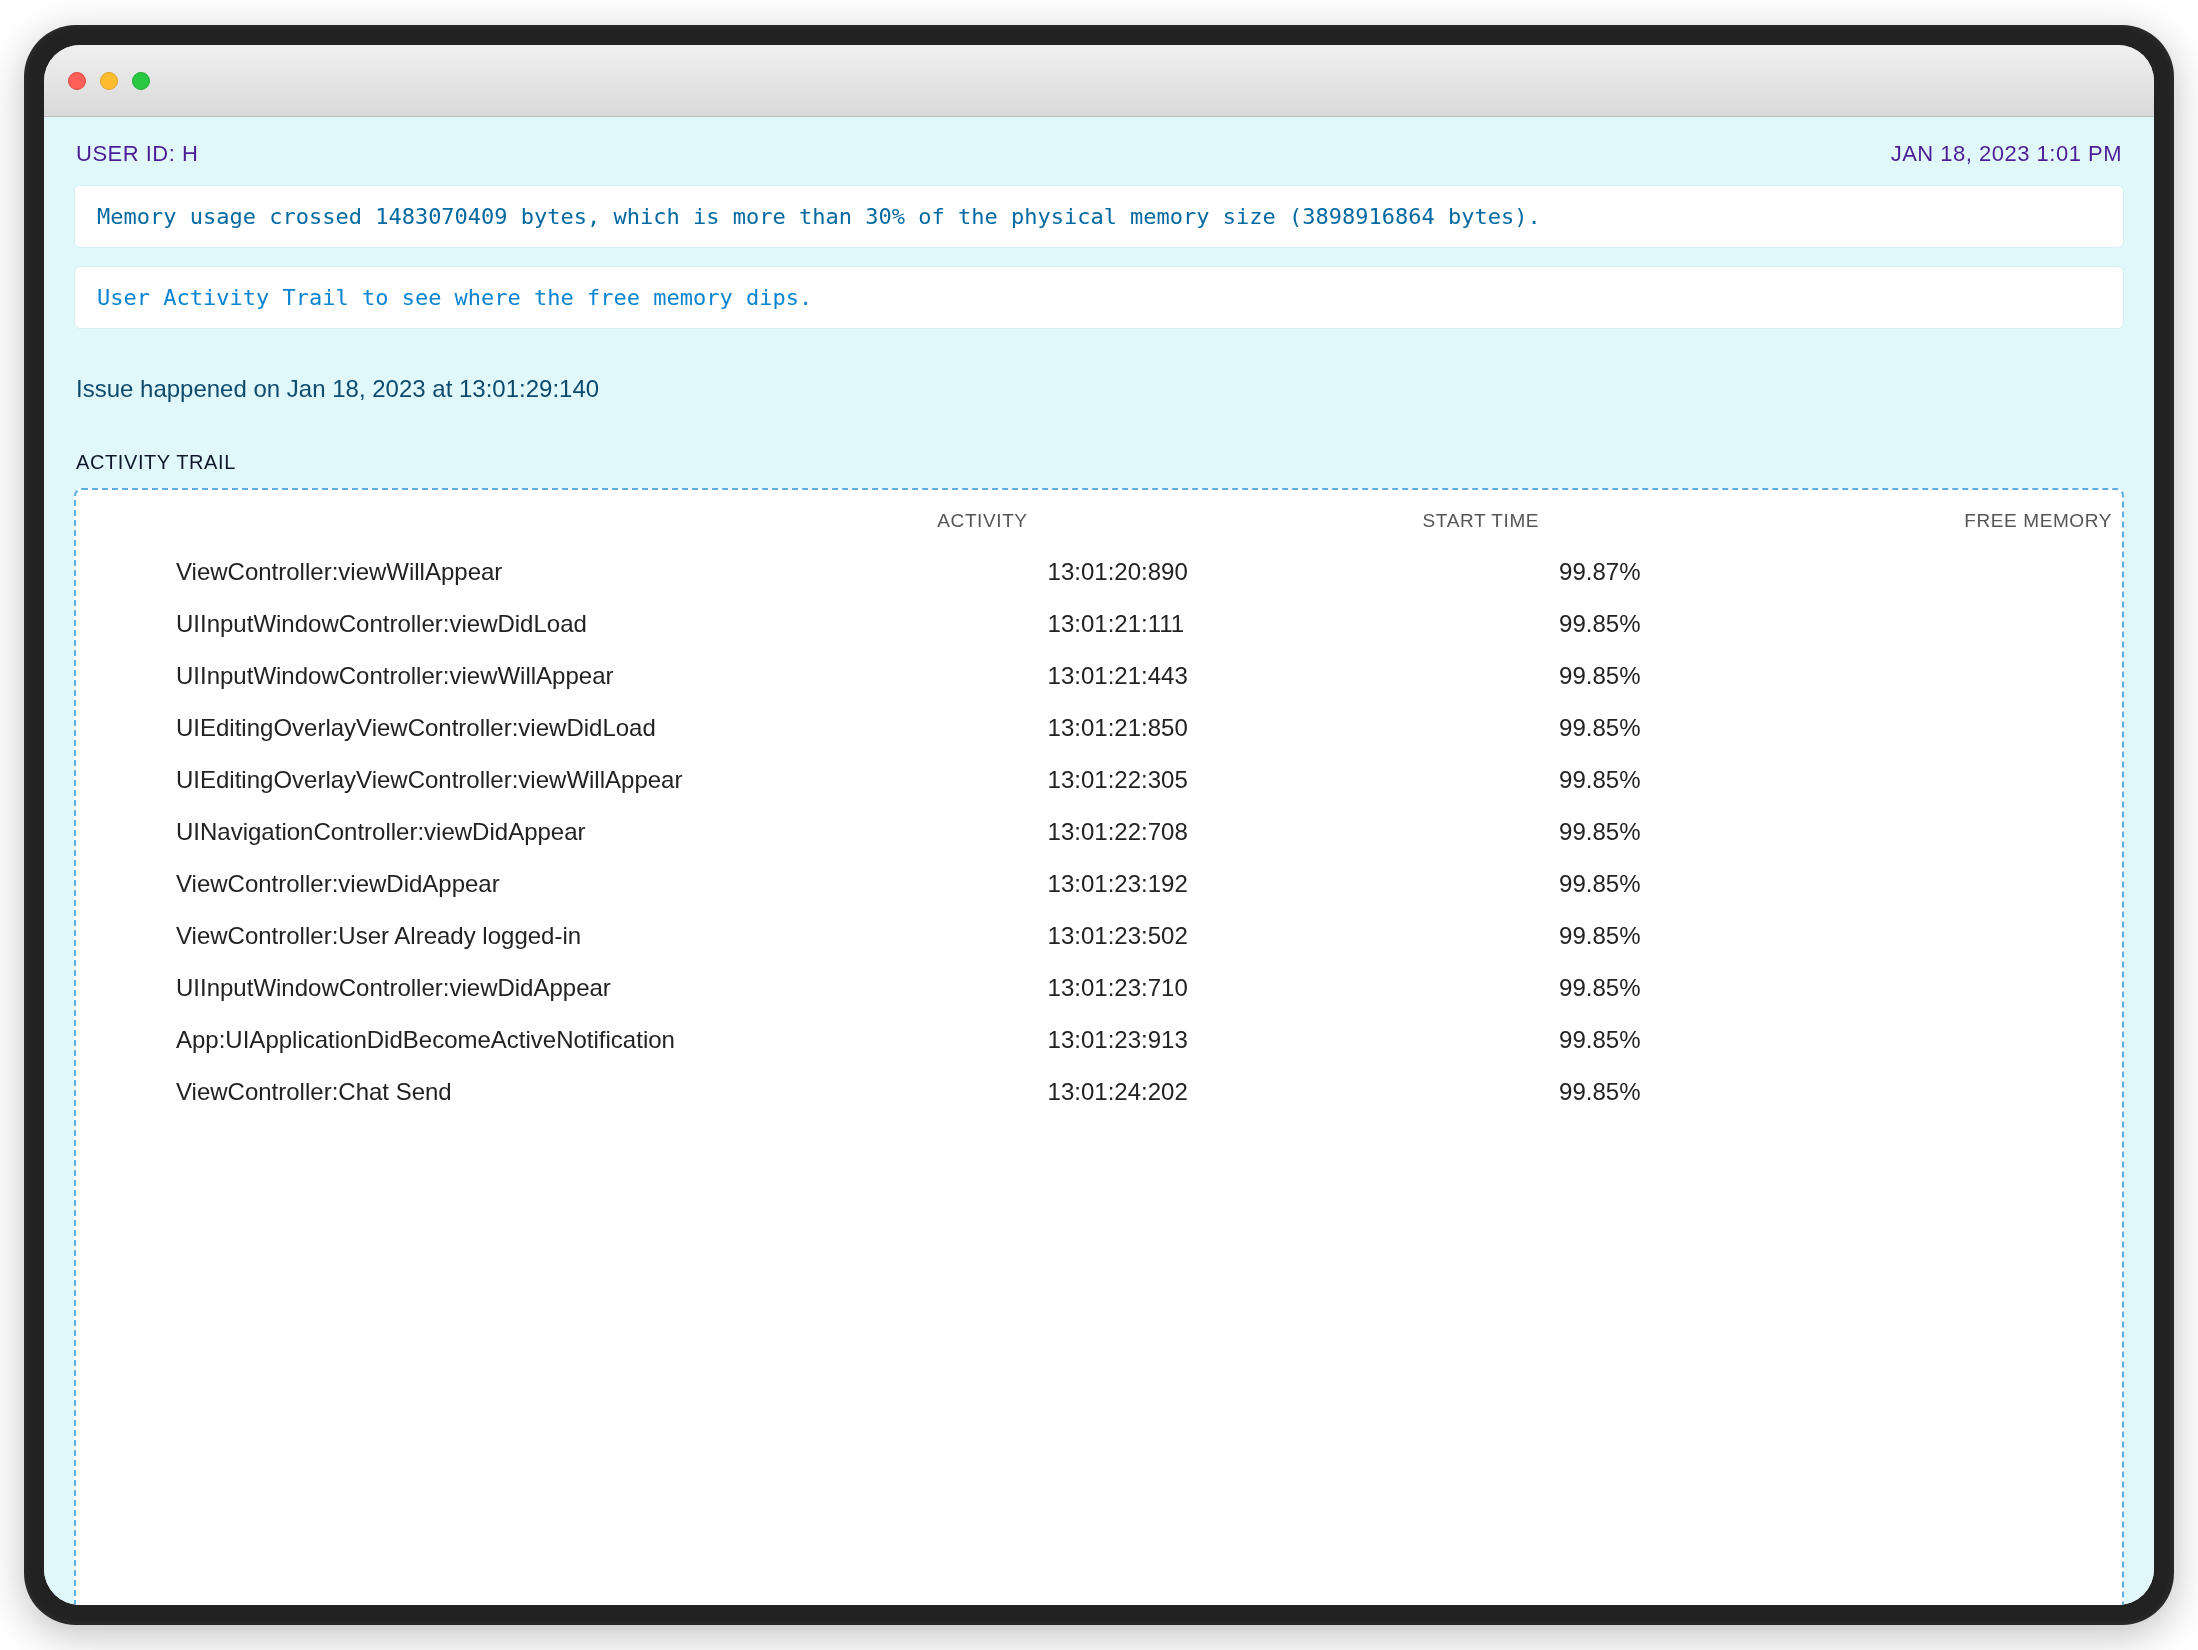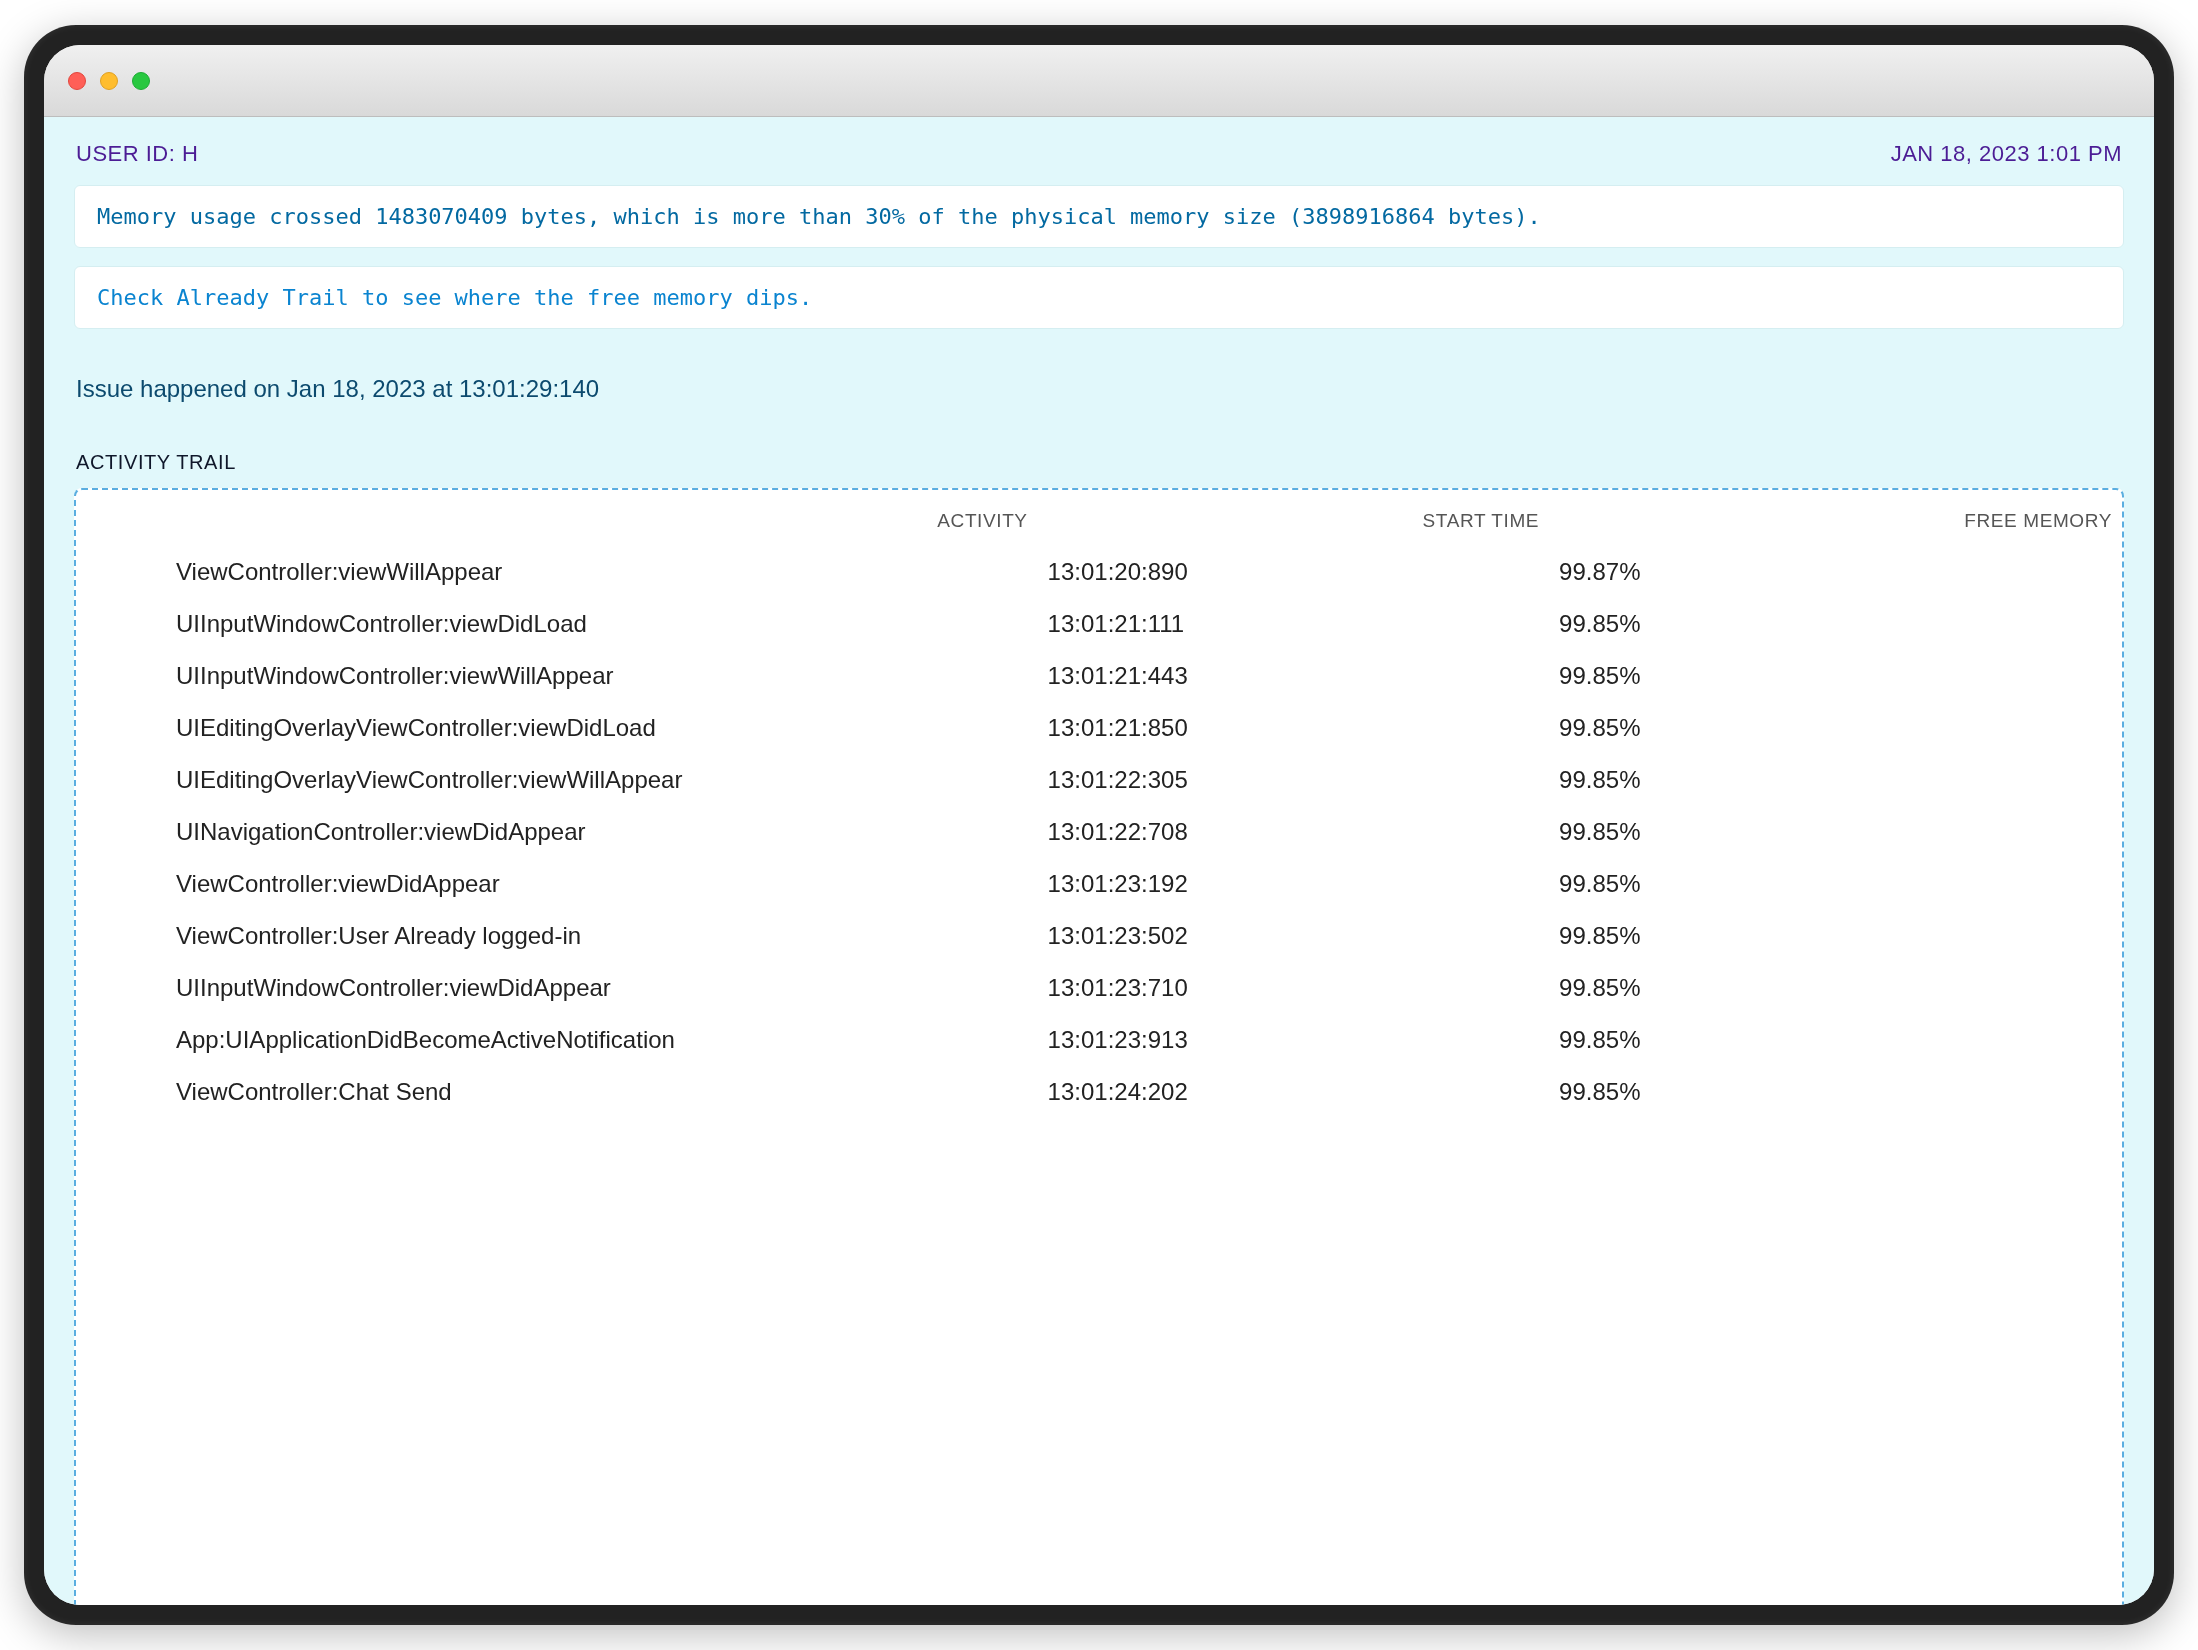--- a/index.html
+++ b/index.html
@@ -152,21 +152,21 @@
       <div class="meta-row">
         <div class="user-line">
           <span class="lbl">USER ID:</span>
           <span>H</span>
         </div>
         <div class="date">JAN 18, 2023 1:01 PM</div>
       </div>
 
       <div class="msg-box">Memory usage crossed 1483070409 bytes, which is more than 30% of the physical memory size (3898916864 bytes).</div>
 
-      <div class="hint-box">Check Already Trail to see where the free memory dips.</div>
+      <div class="hint-box">User Activity Trail to see where the free memory dips.</div>
 
       <div class="issue-line">Issue happened on Jan 18, 2023 at 13:01:29:140</div>
 
       <div class="trail-label">ACTIVITY TRAIL</div>
 
       <div class="trail-frame">
         <table class="trail-table">
           <thead>
             <tr>
               <th class="th-activity col-activity">ACTIVITY</th>

